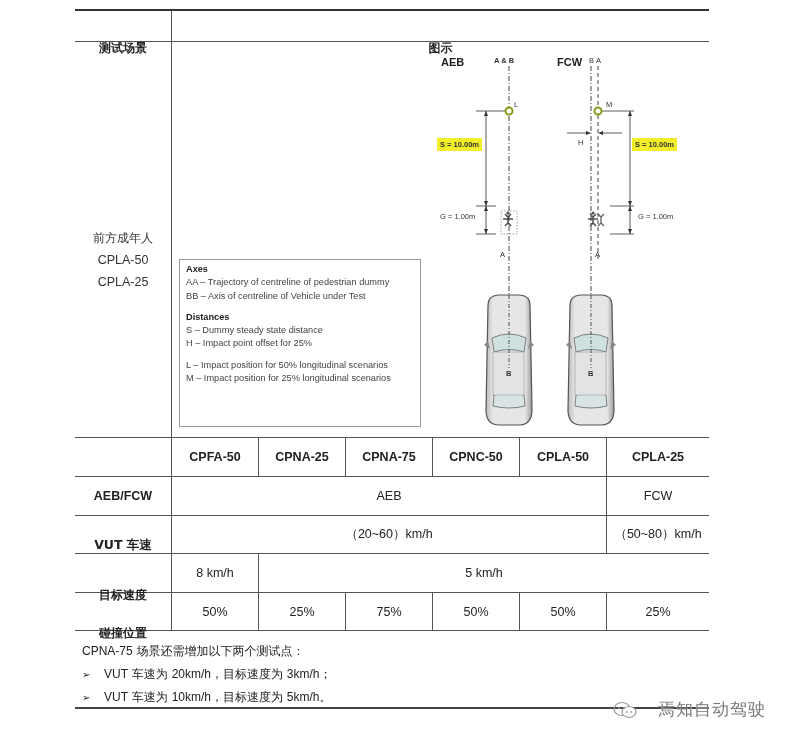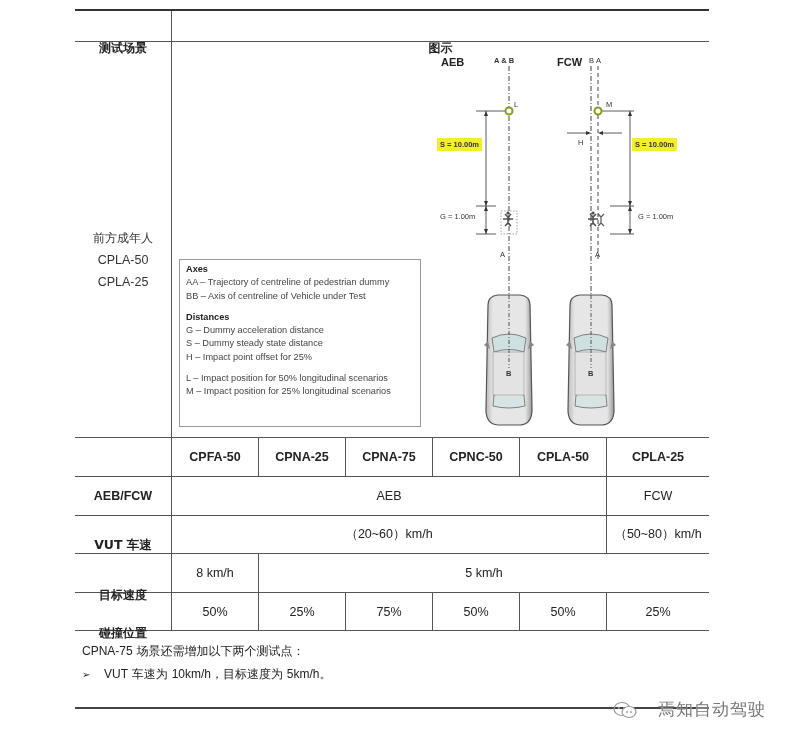--- a/index.html
+++ b/index.html
@@ -154,21 +154,20 @@
 <div class="dist-label" style="left:638px; top:212px;">G = 1.00m</div>
 <div class="axis-label" style="left:595px; top:250px;">A</div>
 <div class="axis-label" style="left:588px; top:369px; font-weight:bold;">B</div>
 
 <div class="legend-box">
   <div class="h">Axes</div>
   <div>AA – Trajectory of centreline of pedestrian dummy</div>
   <div>BB – Axis of centreline of Vehicle under Test</div>
   <div class="gap"></div>
   <div class="h">Distances</div>
-  <div>G – Dummy acceleration distance</div>
   <div>S –  Dummy steady state distance</div>
   <div>H – Impact point offset for 25%</div>
   <div class="gap"></div>
   <div>L – Impact position for 50% longitudinal scenarios</div>
   <div>M – Impact position for 25% longitudinal scenarios</div>
 </div>
 
 <div class="cell bold" style="left:172px; top:438px; width:86px; height:38px;">CPFA-50</div>
 <div class="cell bold" style="left:259px; top:438px; width:86px; height:38px;">CPNA-25</div>
 <div class="cell bold" style="left:346px; top:438px; width:86px; height:38px;">CPNA-75</div>
@@ -194,20 +193,23 @@
 <div class="cell" style="left:172px; top:593px; width:86px; height:37px;">50%</div>
 <div class="cell" style="left:259px; top:593px; width:86px; height:37px;">25%</div>
 <div class="cell" style="left:346px; top:593px; width:86px; height:37px;">75%</div>
 <div class="cell" style="left:433px; top:593px; width:86px; height:37px;">50%</div>
 <div class="cell" style="left:520px; top:593px; width:86px; height:37px;">50%</div>
 <div class="cell" style="left:607px; top:593px; width:102px; height:37px;">25%</div>
 
 <div class="notes">
   <div class="row">
     <span>CPNA-75</span><span class="cn"> 场景还需增加以下两个测试点：</span>
+  </div>
+  <div class="row">
+    <span class="bullet">➢</span><span>VUT</span><span class="cn"> 车速为 </span><span>20km/h</span><span class="cn">，目标速度为 </span><span>3km/h</span><span class="cn">；</span>
   </div>
   <div class="row">
     <span class="bullet">➢</span><span>VUT</span><span class="cn"> 车速为 </span><span>10km/h</span><span class="cn">，目标速度为 </span><span>5km/h</span><span class="cn">。</span>
   </div>
 </div>
 
 <div class="watermark">
   <svg width="26" height="20" viewBox="0 0 26 20">
     <ellipse cx="10" cy="9" rx="8" ry="6.5" fill="none" stroke="#999" stroke-width="1.2"></ellipse>
     <ellipse cx="17" cy="12" rx="7" ry="5.5" fill="#fff" stroke="#999" stroke-width="1.2"></ellipse>

